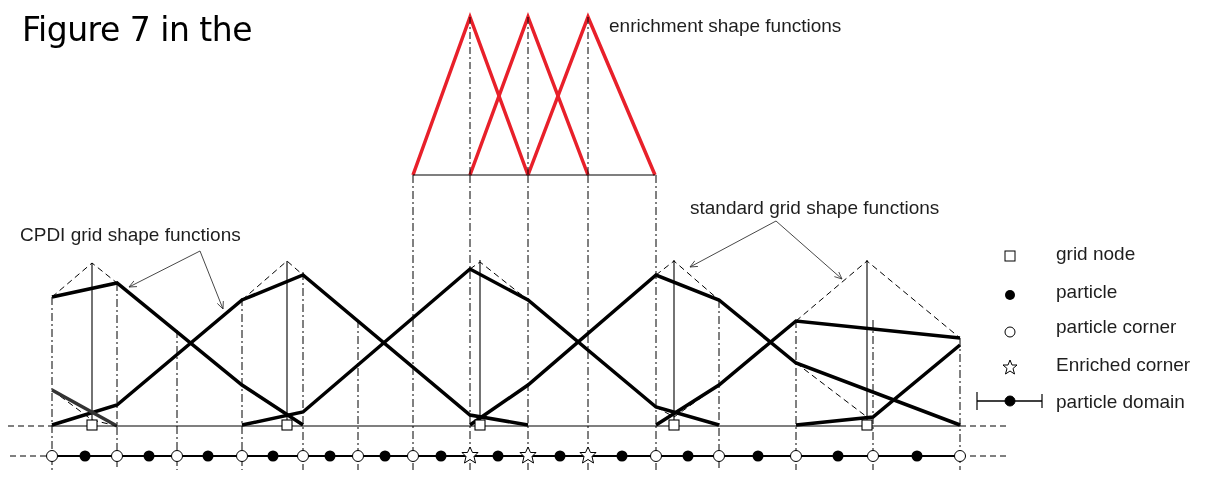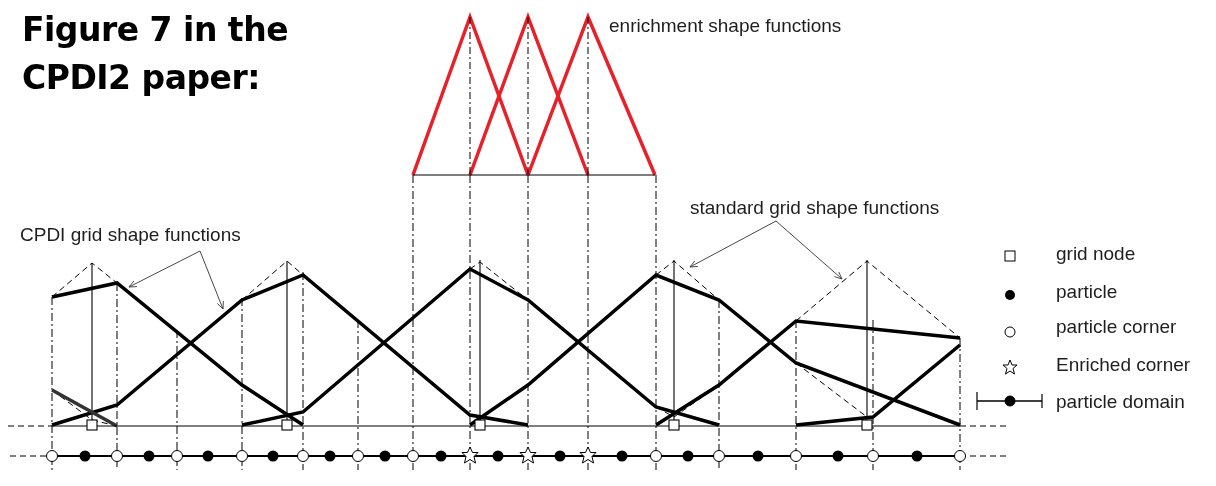--- a/index.html
+++ b/index.html
@@ -1,27 +1,26 @@
 <!DOCTYPE html>
 <html><head>
 <meta charset="utf-8">
 <style>
   html, body { margin:0; padding:0; background:#ffffff; }
   body { width:1216px; height:486px; position:relative; overflow:hidden; font-family:"Liberation Sans", sans-serif; }
-  #figure-title { position:absolute; left:22px; top:6px; font-family:"DejaVu Sans", sans-serif; font-weight:bold; font-size:33px; line-height:48px; color:#000; letter-spacing:-0.5px; }
+  #figure-title { position:absolute; left:22px; top:6px; font-family:"DejaVu Sans", sans-serif; font-weight:normal; font-size:33px; line-height:48px; color:#000; letter-spacing:-0.5px; }
   #figure-title span { display:block; }
   svg { position:absolute; left:0; top:0; }
   .lbl { font-family:"Liberation Sans", sans-serif; font-size:19px; fill:#1e1e1e; }
 </style>
 </head>
 <body>
 
 <div id="figure-title">
   <span>Figure 7 in the</span>
-  <span>CPDI2 paper:</span>
 </div>
 
 <svg width="1216" height="486" viewBox="0 0 1216 486">
   <defs>
     <marker id="arr" viewBox="0 0 10 10" refX="9" refY="5" markerWidth="9" markerHeight="9" orient="auto">
       <path d="M0,1 L9,5 L0,9" fill="none" stroke="#333" stroke-width="1"></path>
     </marker>
   </defs>
 
   <g stroke="#e8202a" stroke-width="3.5" fill="none" stroke-linejoin="miter">

